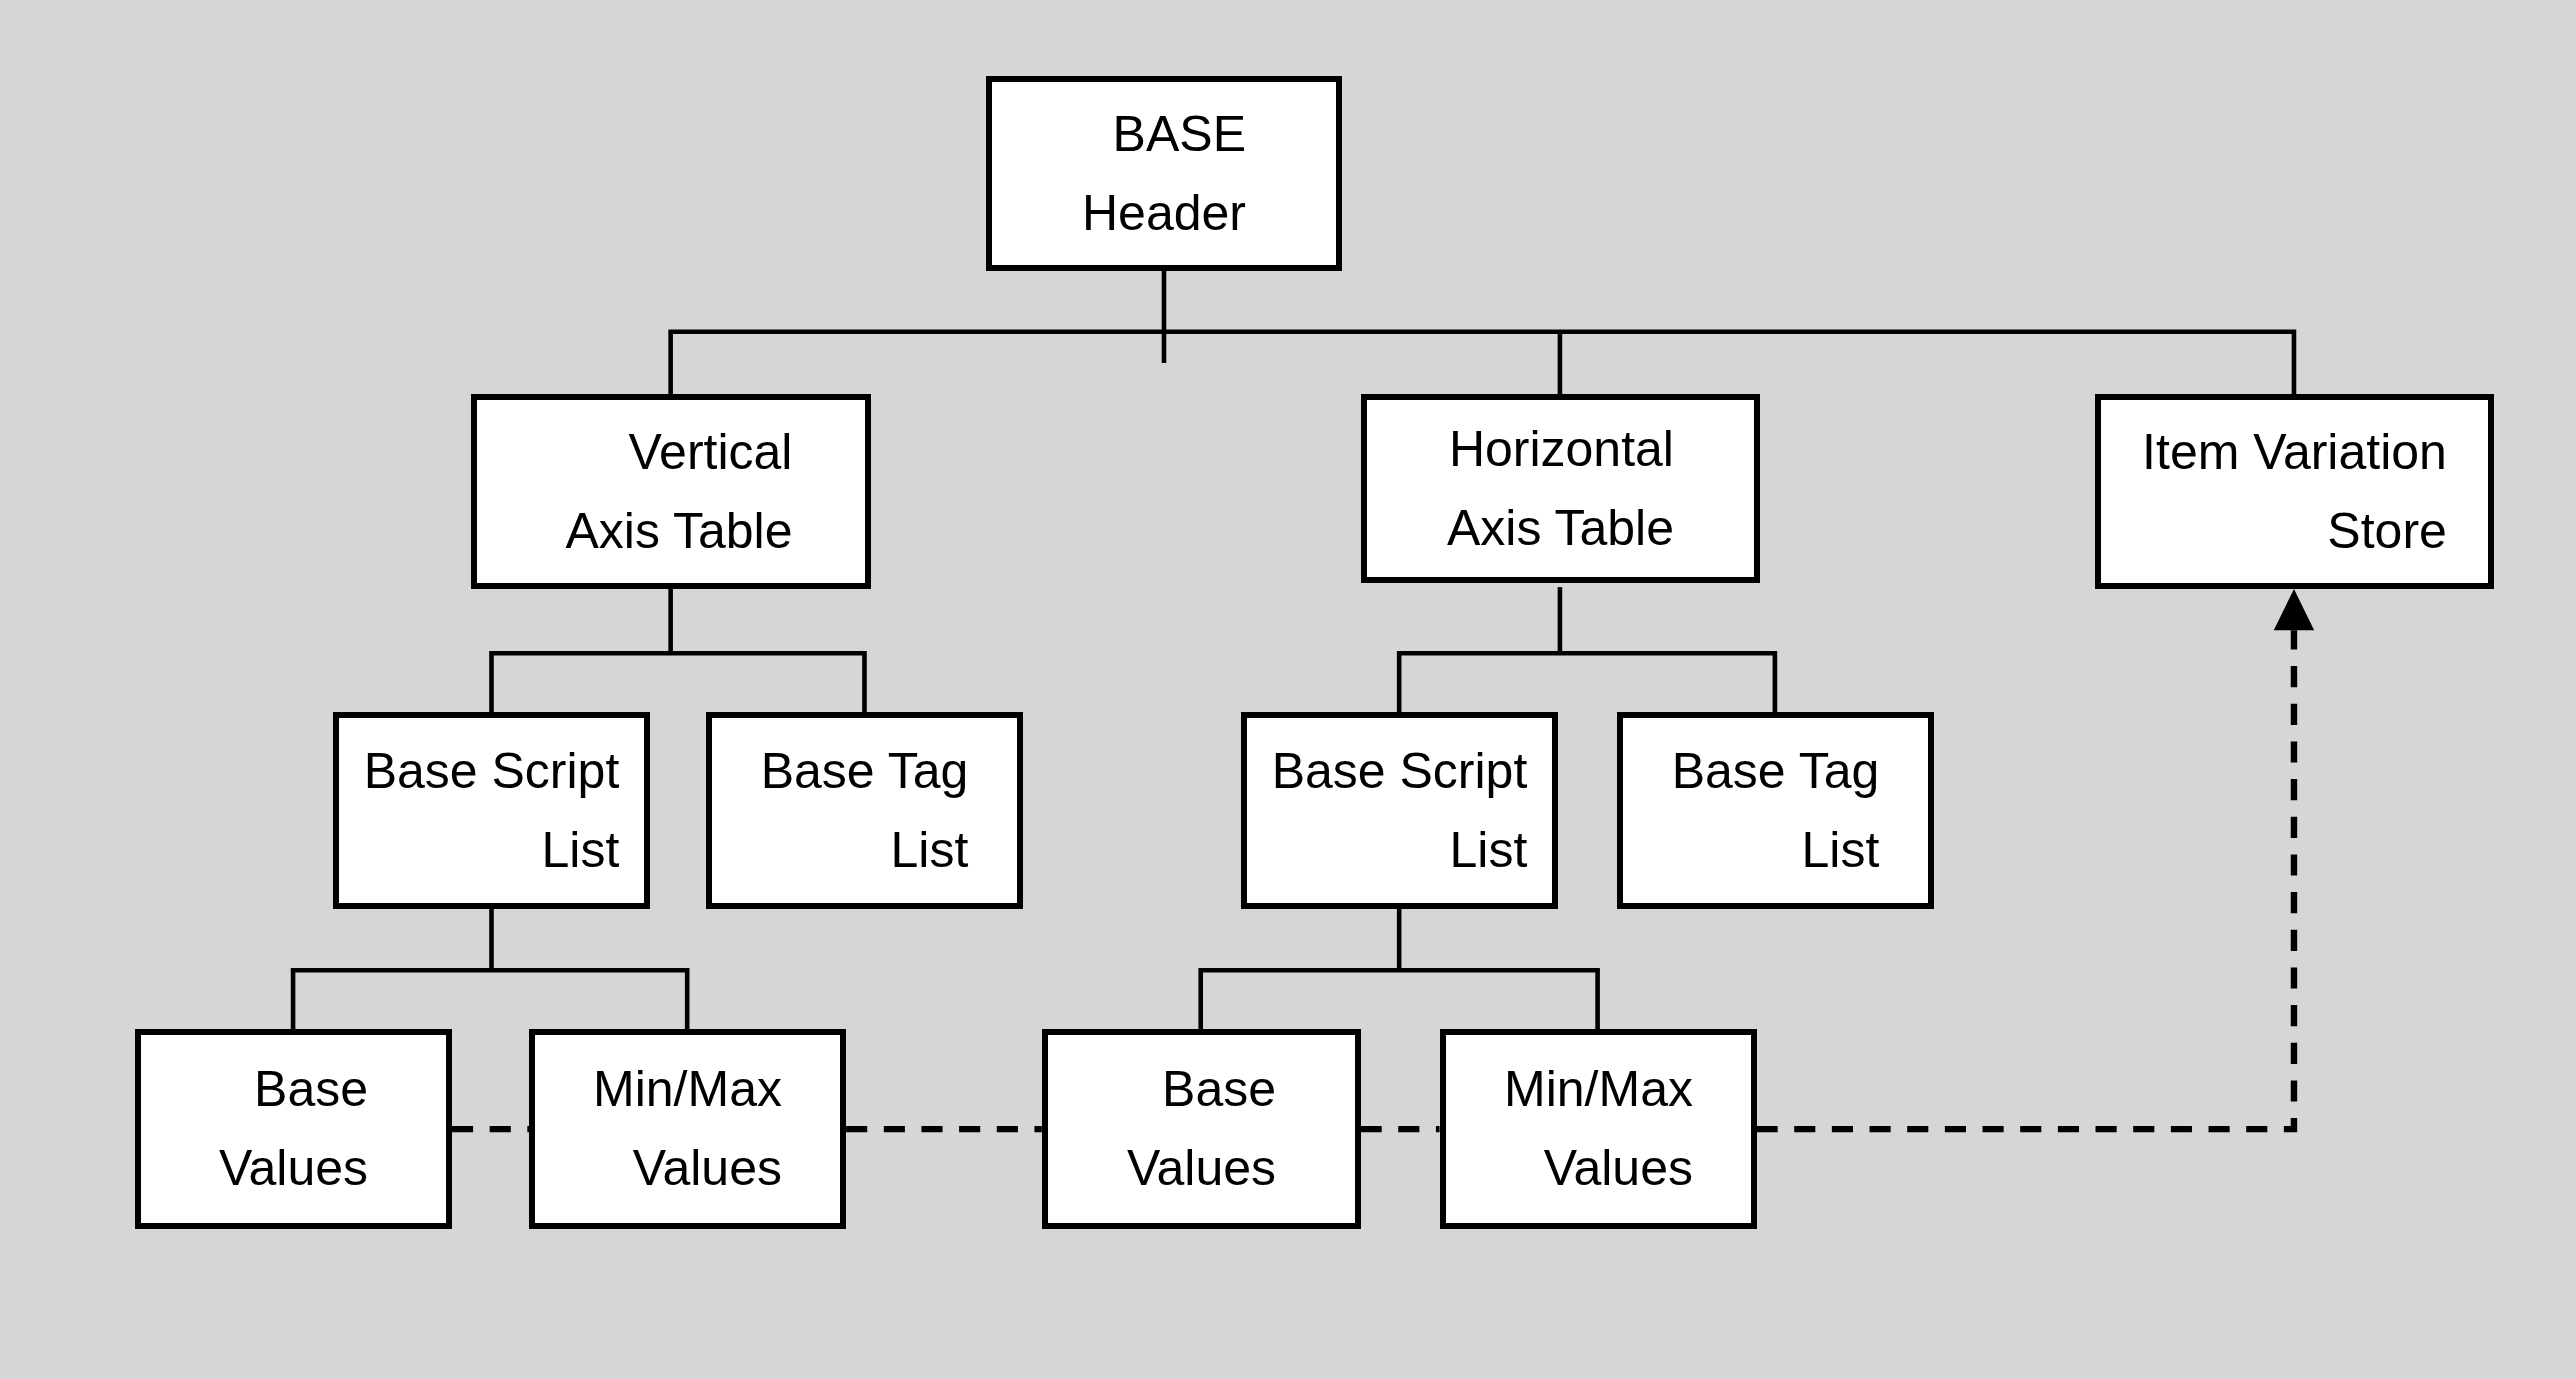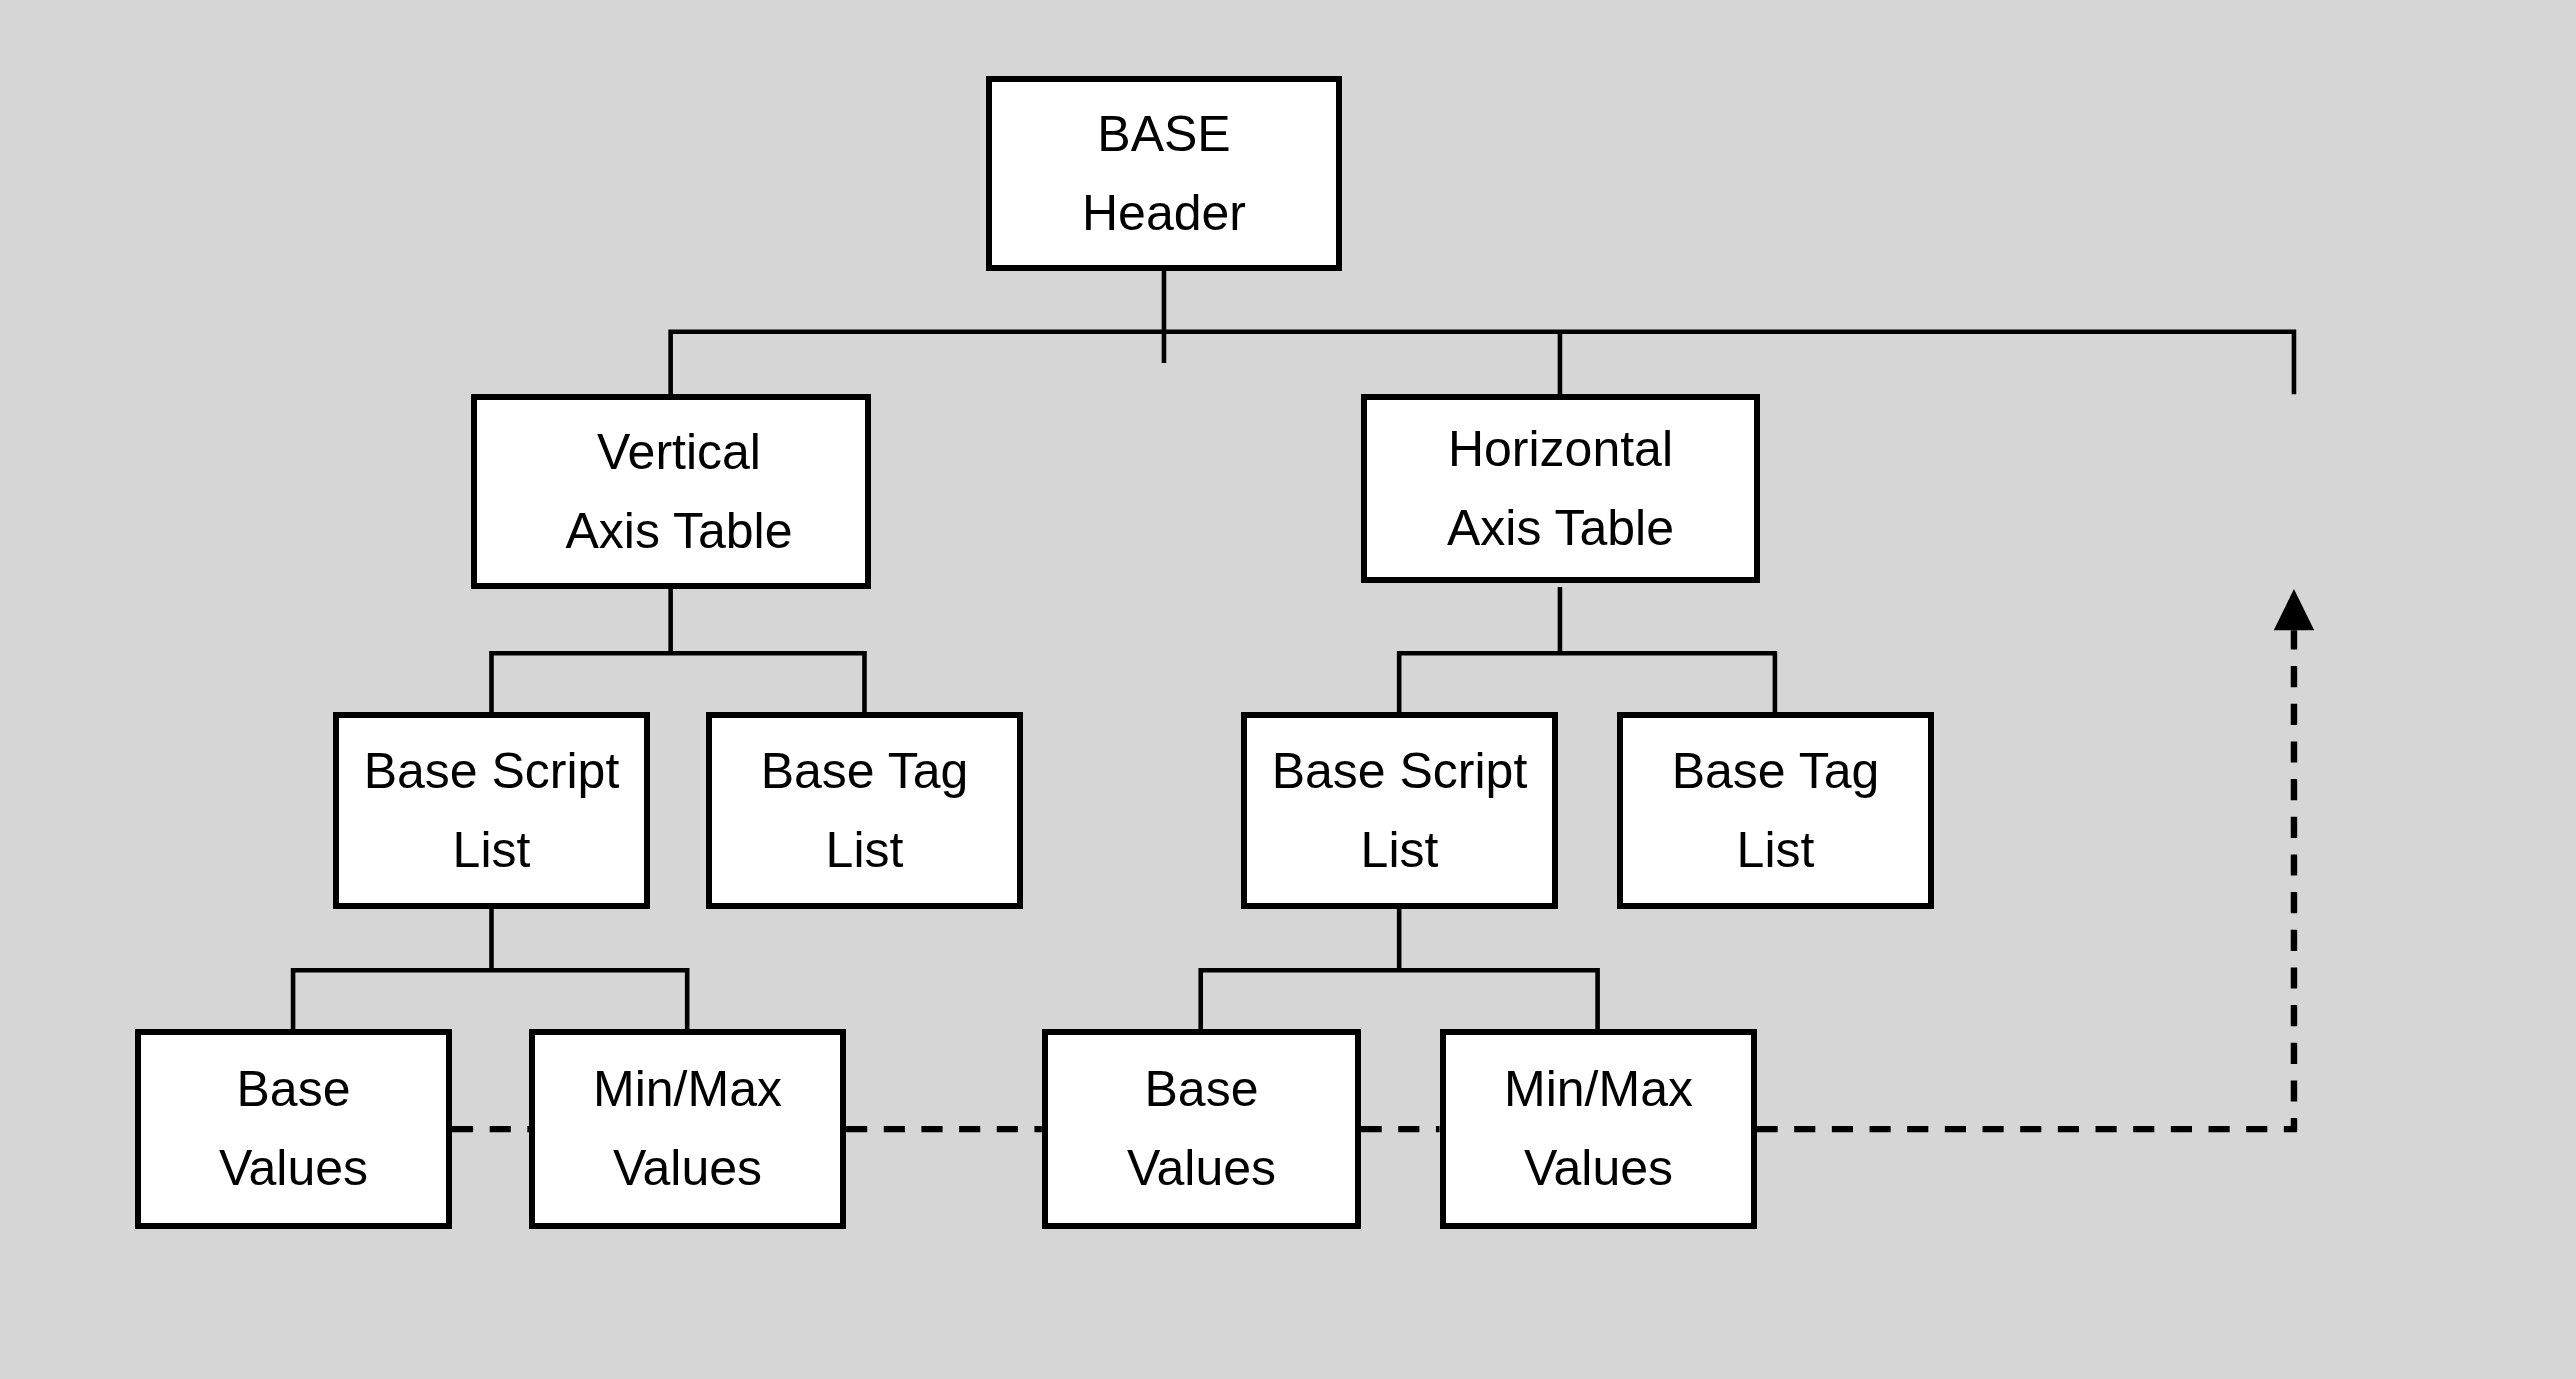--- a/index.html
+++ b/index.html
@@ -24,21 +24,21 @@
   }
   .node {
     position: absolute;
     box-sizing: border-box;
     background: #ffffff;
     border: 6.4px solid #000000;
     color: #000000;
     display: flex;
     align-items: center;
     justify-content: center;
-    text-align: center;
+    text-align: right;
     white-space: pre-line;
     font-size: 50px;
     line-height: 1.58;
   }
   
   #n-base-header          { left: 986px; top:   76px; width: 356px; height: 195px; }
   #n-vertical-axis-table  { left:  471px; top:  394px; width: 400px; height: 195px; padding-left: 16px; }
   #n-horizontal-axis-table{ left: 1361px; top:  394px; width: 399px; height: 189px; }
   #n-item-variation-store { left: 2095px; top:  394px; width: 399px; height: 195px; }
   #n-base-script-list-v   { left:  333px; top:  712px; width: 317px; height: 197px; }
@@ -87,20 +87,22 @@
 
   <div class="node" id="n-base-header">BASE
 Header</div>
 
   <div class="node" id="n-vertical-axis-table">Vertical
 Axis Table</div>
 
   <div class="node" id="n-horizontal-axis-table">Horizontal
 Axis Table</div>
 
+  <div class="node" id="n-item-variation-store">Item Variation
+Store</div>
 
   <div class="node" id="n-base-script-list-v">Base Script
 List</div>
 
   <div class="node" id="n-base-tag-list-v">Base Tag
 List</div>
 
   <div class="node" id="n-base-script-list-h">Base Script
 List</div>
 

